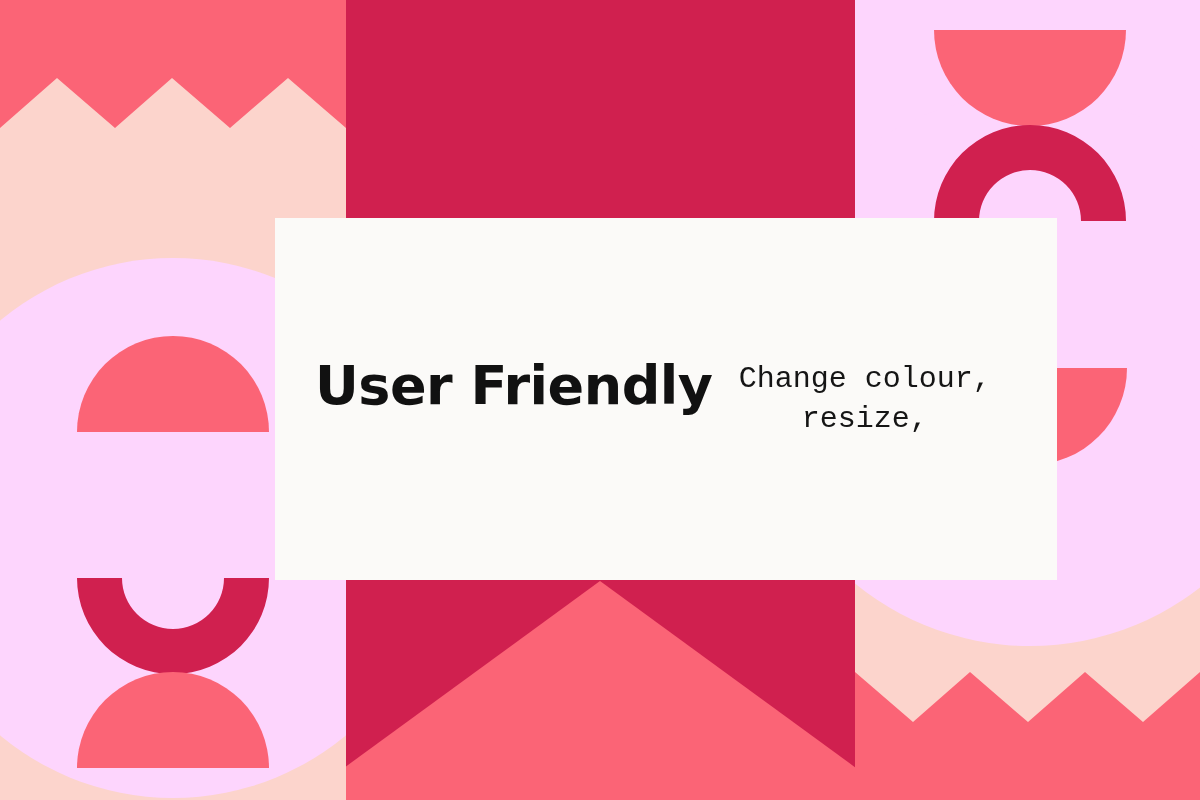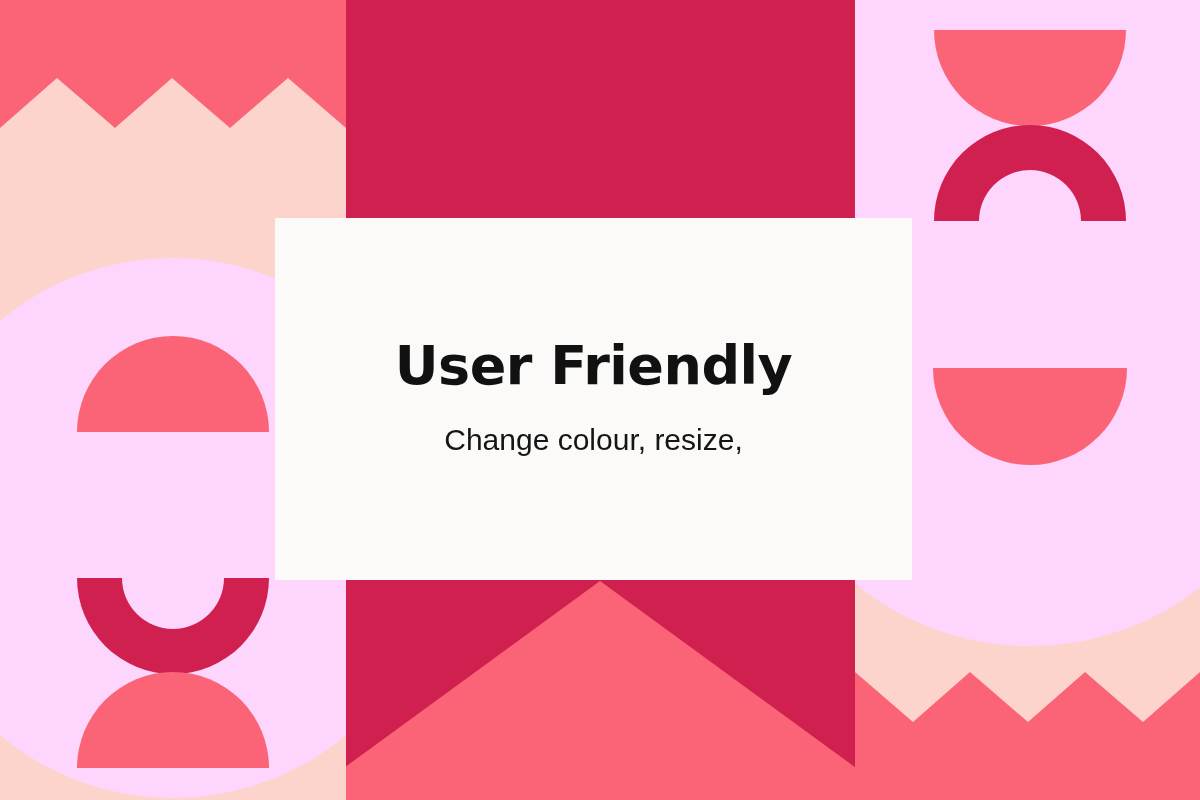--- a/index.html
+++ b/index.html
@@ -22,48 +22,49 @@
     position: absolute;
     top: 0;
     left: 0;
     width: 1200px;
     height: 800px;
   }
   .card {
     position: absolute;
     left: 275px;
     top: 218px;
-    width: 637px;
+    width: 782px;
     height: 362px;
     background: #FBFAF8;
     display: flex;
-    flex-direction: column;
+    flex-direction: row;
     align-items: center;
     justify-content: center;
     box-sizing: border-box;
     padding: 0 40px;
   }
   .card-title {
     font-family: "DejaVu Sans", sans-serif;
     font-weight: bold;
     font-size: 54px;
     line-height: 1.05;
     letter-spacing: -0.5px;
     color: #111111;
     margin: 0 0 26px 0;
     text-align: center;
     white-space: nowrap;
   }
   .card-subtitle {
-    font-family: Liberation Sans, sans-serif;
+    font-family: Liberation Mono, monospace;
     font-weight: normal;
     font-size: 30px;
     line-height: 1.34;
     color: #151515;
     margin: 0;
+    text-align: center;
     max-width: 400px;
   }
 </style>
 </head>
 <body>
 
 <div id="banner">
 
   <svg class="layer" viewBox="0 0 1200 800" width="1200" height="800" preserveAspectRatio="none" xmlns="http://www.w3.org/2000/svg">
     <defs>

